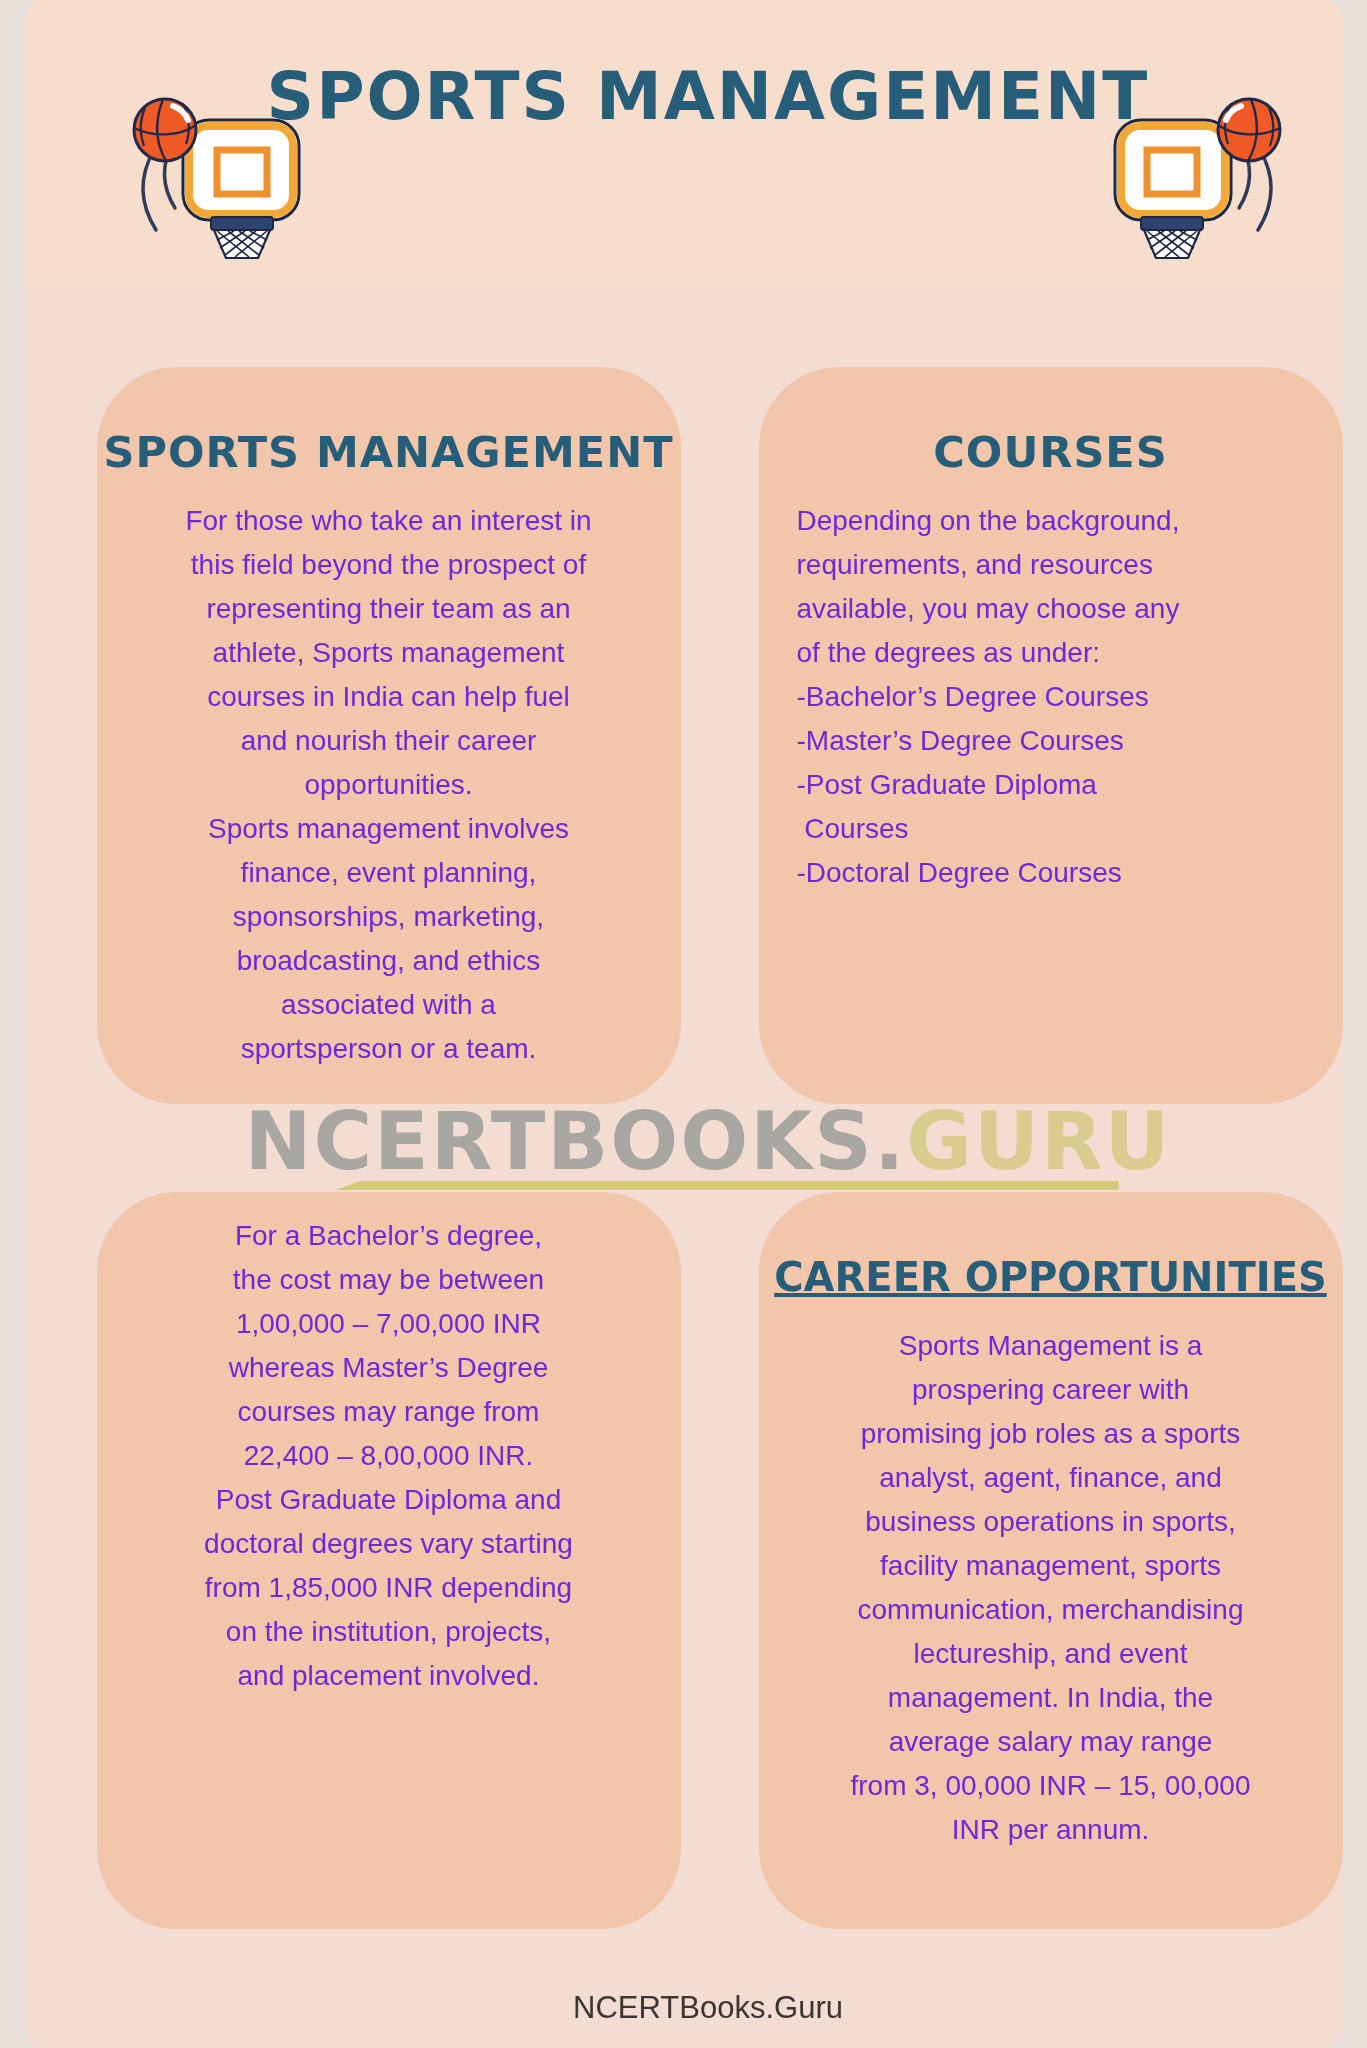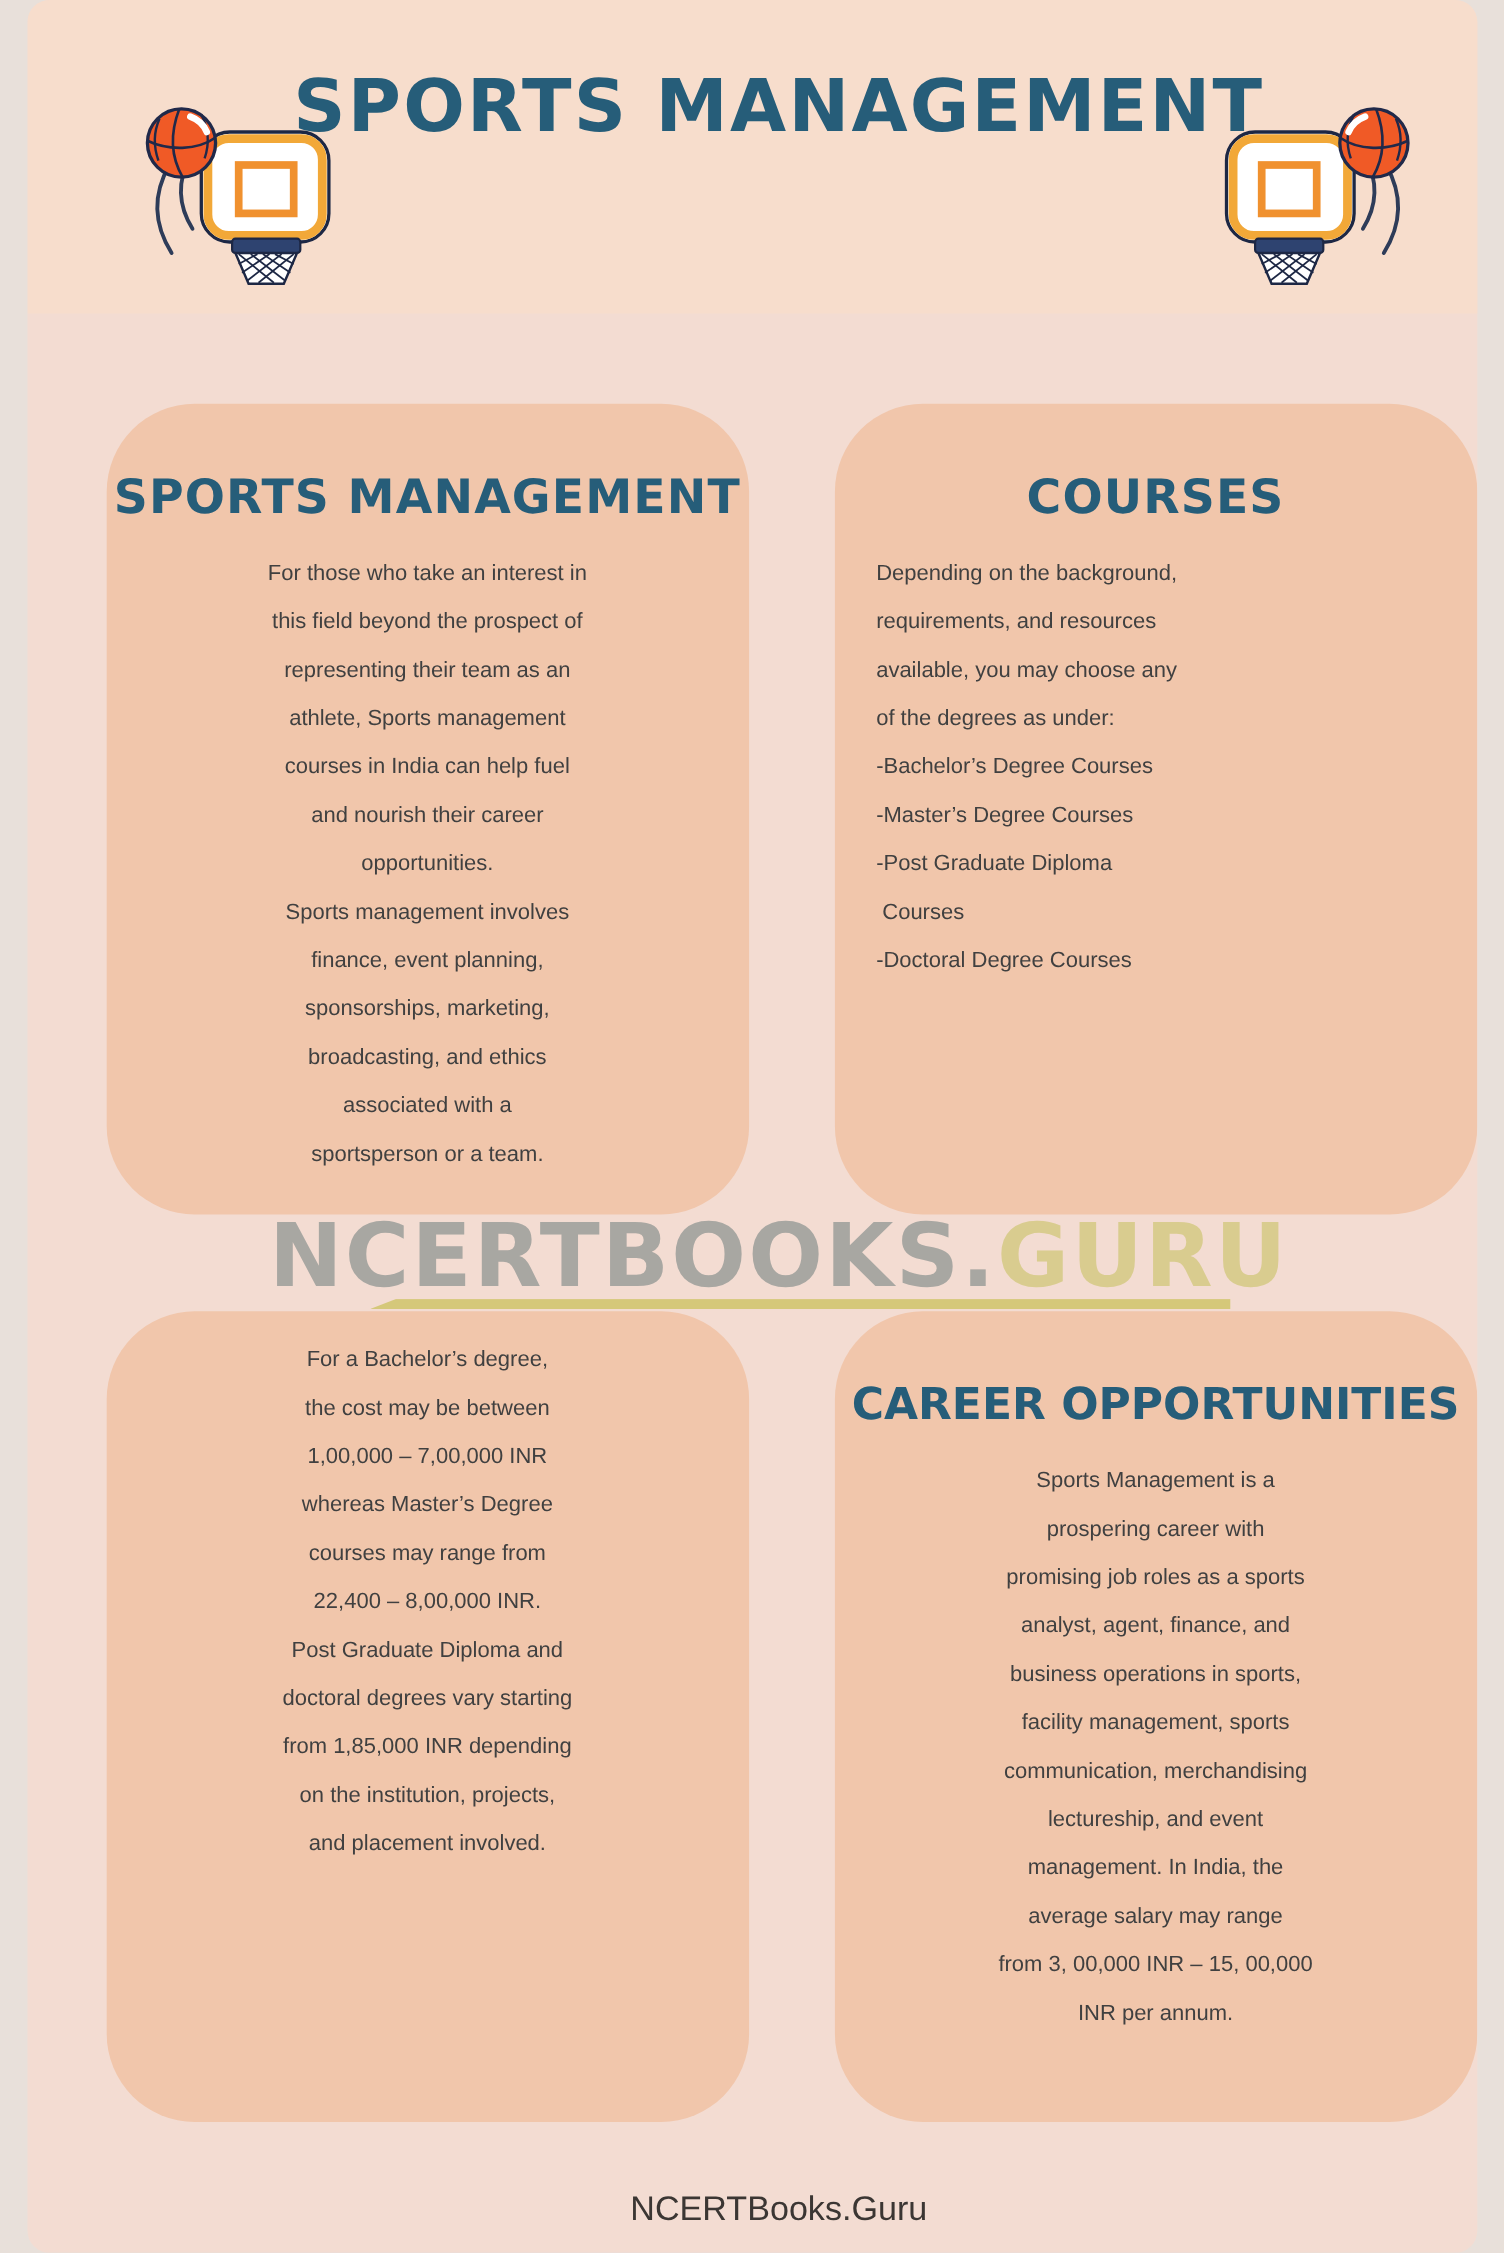--- a/index.html
+++ b/index.html
@@ -29,24 +29,24 @@
   }
   .card-tl { left:72px;  top:367px; }
   .card-tr { left:734px; top:367px; }
   .card-bl { left:72px;  top:1192px; }
   .card-br { left:734px; top:1192px; }
   .card-title {
     margin-top:60px; text-align:center;
     font-family:"DejaVu Sans", sans-serif; font-weight:bold;
     font-size:43px; line-height:50px; color:#265d79; letter-spacing:1px;
   }
-  .card-br .card-title { font-size:40px; letter-spacing:0; }
+  .card-br .card-title { font-size:40px; letter-spacing:0;text-decoration:underline; }
   .card-body {
     margin-top:22px; padding:0 30px;
-    font-size:20px; line-height:44px; color:#404040;
+    font-size:28px; line-height:44px; color:#6d28d9;
     text-align:center; white-space:pre-line;
   }
   .card-tr .card-body { text-align:left; padding:0 24px 0 38px; }
 
   .watermark {
     position:absolute; top:1100px; left:0; width:1367px;
     text-align:center;
     font-family:"DejaVu Sans", sans-serif; font-weight:bold;
     font-size:80px; line-height:84px; letter-spacing:2px;
   }

